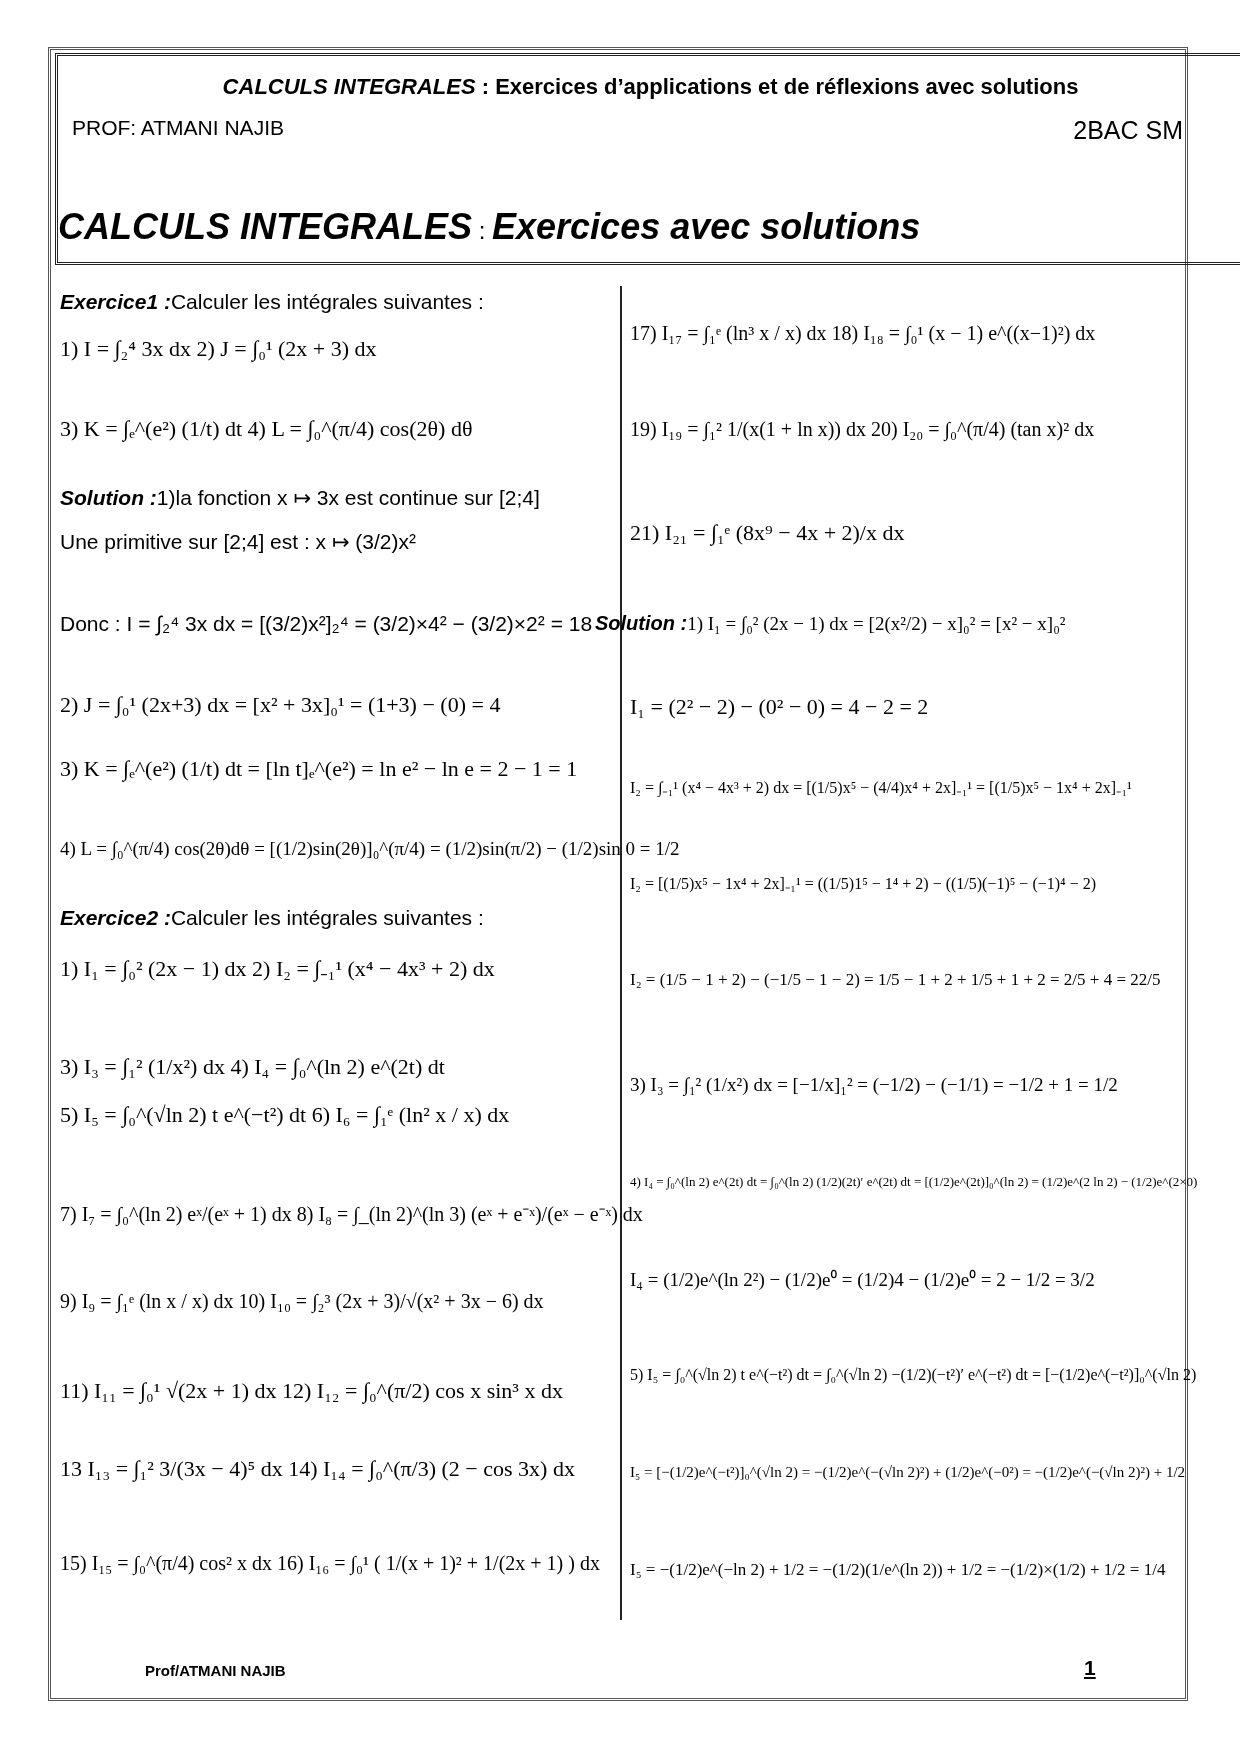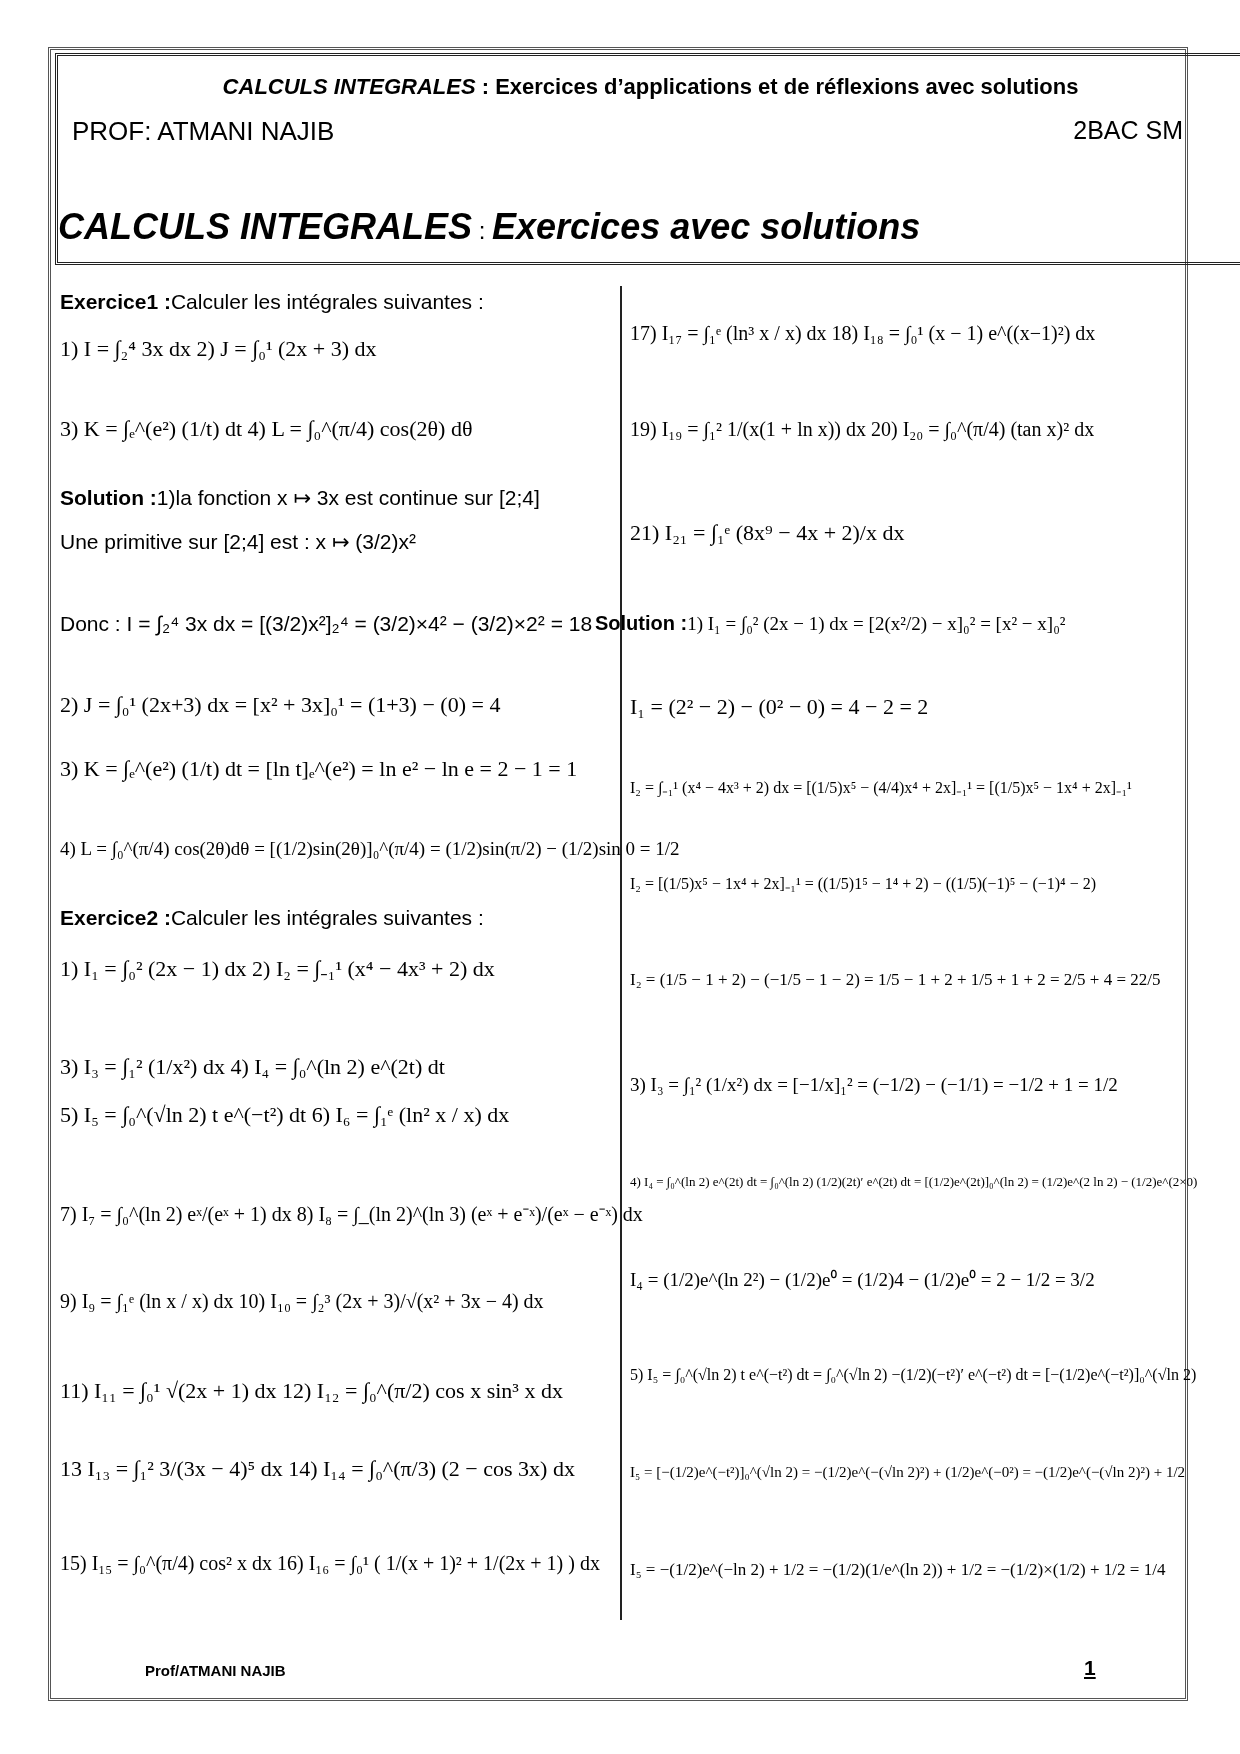--- a/index.html
+++ b/index.html
@@ -5,29 +5,29 @@
   html, body { margin:0; padding:0; background:#ffffff; }
   body { width:1240px; height:1754px; position:relative; overflow:hidden; color:#000;
          font-family:"Liberation Sans", sans-serif; }
   .frame { position:absolute; left:48px; top:47px; width:1140px; height:1654px;
            border:3px double #555; box-sizing:border-box; }
   .header-box { position:absolute; left:55px; top:53px; width:1191px; height:212px;
                 border:3px double #222; box-sizing:border-box; }
   .hdr-line1 { position:absolute; left:0; right:0; top:18px; text-align:center;
                font-size:22px; font-weight:bold; }
   .hdr-line1 .it { font-style:italic; }
-  .hdr-prof { position:absolute; left:14px; top:60px; font-size:26px; }
+  .hdr-prof { position:absolute; left:14px; top:60px; font-size:21px; }
   .hdr-level { position:absolute; right:60px; top:60px; font-size:25px; }
   .hdr-title { position:absolute; left:0; right:0; top:150px; text-align:left;
                font-size:36px; font-weight:bold; font-style:italic; }
   .hdr-title .sep { font-style:normal; font-weight:normal; font-size:24px; }
   .divider { position:absolute; left:620px; top:286px; width:2px; height:1334px; background:#222; }
   .line { position:absolute; white-space:nowrap; font-size:21px; }
   .m { font-family:"Liberation Serif", serif; font-size:22px; }
-  .b { font-weight:bold; }
+  .b { font-weight:bold;font-style:italic; }
   .footer-prof { position:absolute; left:145px; top:1662px; font-size:15px; font-weight:bold; }
   .page-num { position:absolute; left:1084px; top:1656px; font-size:21px; font-weight:bold;
               text-decoration:underline; }
 </style>
 </head>
 <body>
 
 <div class="frame"></div>
 
 <div class="header-box">
@@ -51,21 +51,21 @@
   <div class="line" style="left:60px;top:530px">Une primitive sur [2;4] est : x ↦ (3/2)x²</div>
   <div class="line" style="left:60px;top:612px">Donc : I = ∫₂⁴ 3x dx = [(3/2)x²]₂⁴ = (3/2)×4² − (3/2)×2² = 18</div>
   <div class="line m" style="left:60px;top:692px">2) J = ∫₀¹ (2x+3) dx = [x² + 3x]₀¹ = (1+3) − (0) = 4</div>
   <div class="line m" style="left:60px;top:756px">3)  K = ∫ₑ^(e²) (1/t) dt = [ln t]ₑ^(e²) = ln e² − ln e = 2 − 1 = 1</div>
   <div class="line m" style="left:60px;top:838px;font-size:19px">4)  L = ∫₀^(π/4) cos(2θ)dθ = [(1/2)sin(2θ)]₀^(π/4) = (1/2)sin(π/2) − (1/2)sin 0 = 1/2</div>
   <div class="line" style="left:60px;top:906px"><span class="b">Exercice2 :</span><span>Calculer les intégrales suivantes :</span></div>
   <div class="line m" style="left:60px;top:952px">1)  I₁ = ∫₀² (2x − 1) dx     2)  I₂ = ∫₋₁¹ (x⁴ − 4x³ + 2) dx</div>
   <div class="line m" style="left:60px;top:1054px">3)  I₃ = ∫₁² (1/x²) dx            4)  I₄ = ∫₀^(ln 2) e^(2t) dt</div>
   <div class="line m" style="left:60px;top:1102px">5)  I₅ = ∫₀^(√ln 2) t e^(−t²) dt      6)  I₆ = ∫₁ᵉ (ln² x / x) dx</div>
   <div class="line m" style="left:60px;top:1200px;font-size:20px">7)  I₇ = ∫₀^(ln 2) eˣ/(eˣ + 1) dx     8)  I₈ = ∫_(ln 2)^(ln 3) (eˣ + e⁻ˣ)/(eˣ − e⁻ˣ) dx</div>
-  <div class="line m" style="left:60px;top:1290px;font-size:20px">9)  I₉ = ∫₁ᵉ (ln x / x) dx         10)  I₁₀ = ∫₂³ (2x + 3)/√(x² + 3x − 4) dx</div>
+  <div class="line m" style="left:60px;top:1290px;font-size:20px">9)  I₉ = ∫₁ᵉ (ln x / x) dx         10)  I₁₀ = ∫₂³ (2x + 3)/√(x² + 3x − 6) dx</div>
   <div class="line m" style="left:60px;top:1378px">11)  I₁₁ = ∫₀¹ √(2x + 1) dx     12)  I₁₂ = ∫₀^(π/2) cos x sin³ x dx</div>
   <div class="line m" style="left:60px;top:1456px">13 I₁₃ = ∫₁² 3/(3x − 4)⁵ dx    14)  I₁₄ = ∫₀^(π/3) (2 − cos 3x) dx</div>
   <div class="line m" style="left:60px;top:1552px;font-size:20px">15)  I₁₅ = ∫₀^(π/4) cos² x dx    16)  I₁₆ = ∫₀¹ ( 1/(x + 1)² + 1/(2x + 1) ) dx</div>
 </div>
 
 <div>
   <div class="line m" style="left:630px;top:322px;font-size:20px">17)  I₁₇ = ∫₁ᵉ (ln³ x / x) dx          18)  I₁₈ = ∫₀¹ (x − 1) e^((x−1)²) dx</div>
   <div class="line m" style="left:630px;top:418px;font-size:20px">19)  I₁₉ = ∫₁² 1/(x(1 + ln x)) dx   20)  I₂₀ = ∫₀^(π/4) (tan x)² dx</div>
   <div class="line m" style="left:630px;top:520px">21)  I₂₁ = ∫₁ᵉ (8x⁹ − 4x + 2)/x dx</div>
   <div class="line" style="left:595px;top:612px;font-size:20px"><span class="b">Solution :</span><span class="m" style="font-size:19px">1) I₁ = ∫₀² (2x − 1) dx = [2(x²/2) − x]₀² = [x² − x]₀²</span></div>

